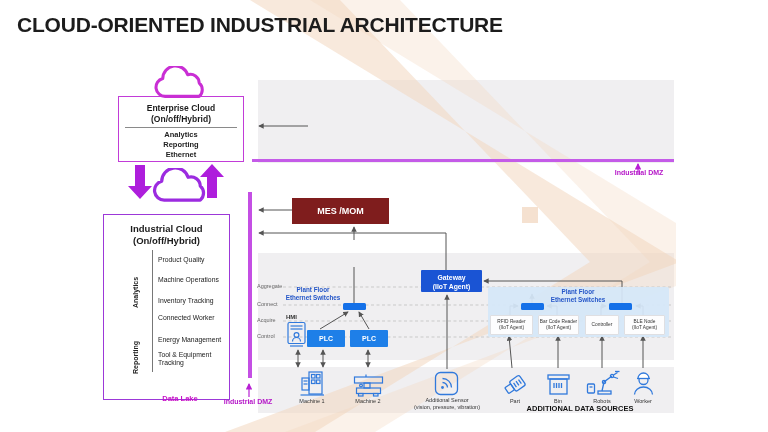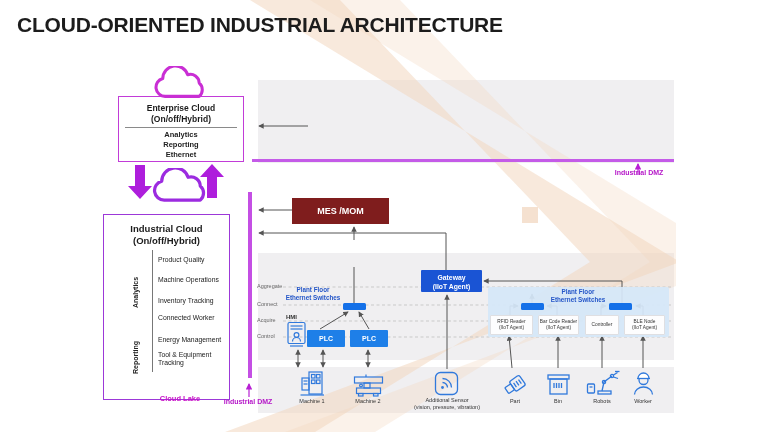--- a/index.html
+++ b/index.html
@@ -151,21 +151,21 @@
   <div class="vdiv"></div>
   <div class="vlabel" style="left:132px;top:252px;height:56px;">Analytics</div>
   <div class="vlabel" style="left:132px;top:322px;height:52px;">Reporting</div>
   <div class="icitem" style="top:256px;">Product Quality</div>
   <div class="icitem" style="top:276px;">Machine Operations</div>
   <div class="icitem" style="top:297px;">Inventory Tracking</div>
   <div class="icitem" style="top:314px;">Connected Worker</div>
   <div class="icitem" style="top:336px;">Energy Management</div>
   <div class="icitem" style="top:351px;width:64px;">Tool &amp; Equipment Tracking</div>
 
-  <div class="maglabel" style="left:150px;top:394px;width:60px;font-size:7.5px;color:#c711c7;">Cloud Lake</div>
+  <div class="maglabel" style="left:150px;top:394px;width:60px;font-size:7.5px;color:#c711c7;">Data Lake</div>
   <div class="maglabel" style="left:216px;top:398px;width:64px;">Industrial DMZ</div>
   <div class="maglabel" style="left:604px;top:169px;width:70px;">Industrial DMZ</div>
 
   <div class="barbox mesbox">MES /MOM</div>
   <div class="barbox gwbox">
     <div>Gateway</div>
     <div>(IIoT Agent)</div>
   </div>
 
   <div class="rowlab" style="top:283px;">Aggregate</div>
@@ -301,14 +301,15 @@
   <div class="icon" style="left:632px;top:371px;">
     <svg width="23" height="25" viewBox="0 0 23 25" fill="none" stroke="#3079dc" stroke-width="1.3">
       <circle cx="11.5" cy="9" r="4.5"></circle>
       <path d="M6,7.5 a5.5,5.5 0 0 1 11,0" fill="#fff"></path>
       <line x1="5" y1="7.5" x2="18" y2="7.5"></line>
       <path d="M2.5,23.5 a9,7.5 0 0 1 18,0"></path>
     </svg>
   </div>
   <div class="itemlab" style="left:628px;top:398px;width:30px;">Worker</div>
 
+  <div class="srclab">ADDITIONAL DATA SOURCES</div>
 
 </div>
 
 </body></html>

